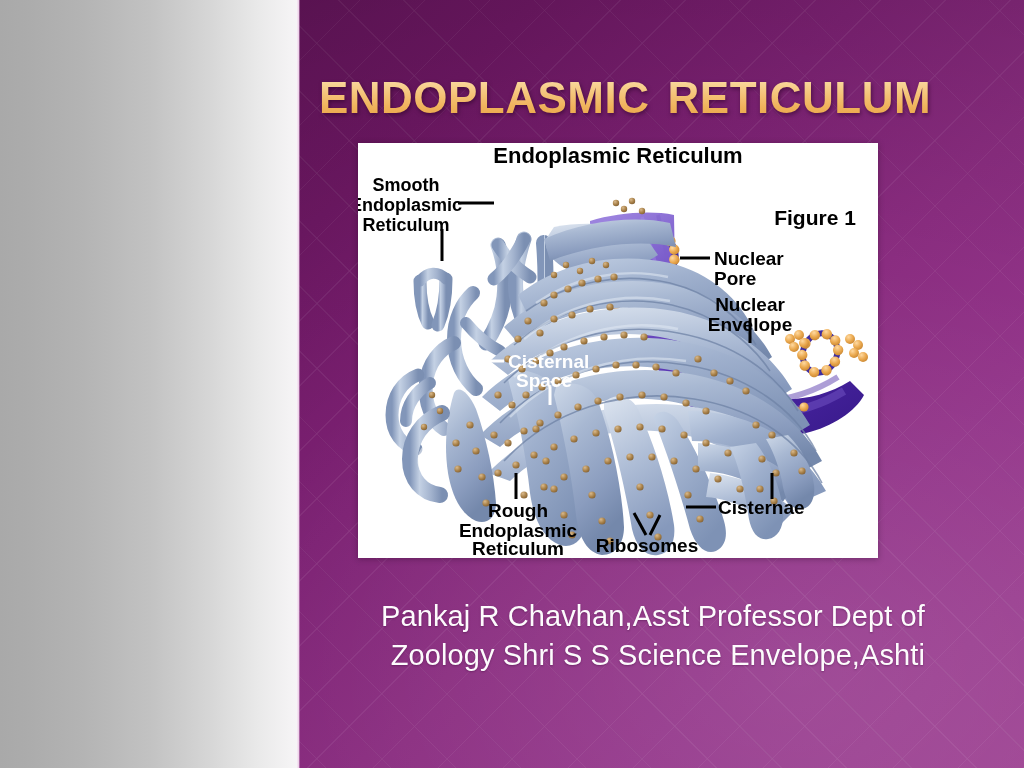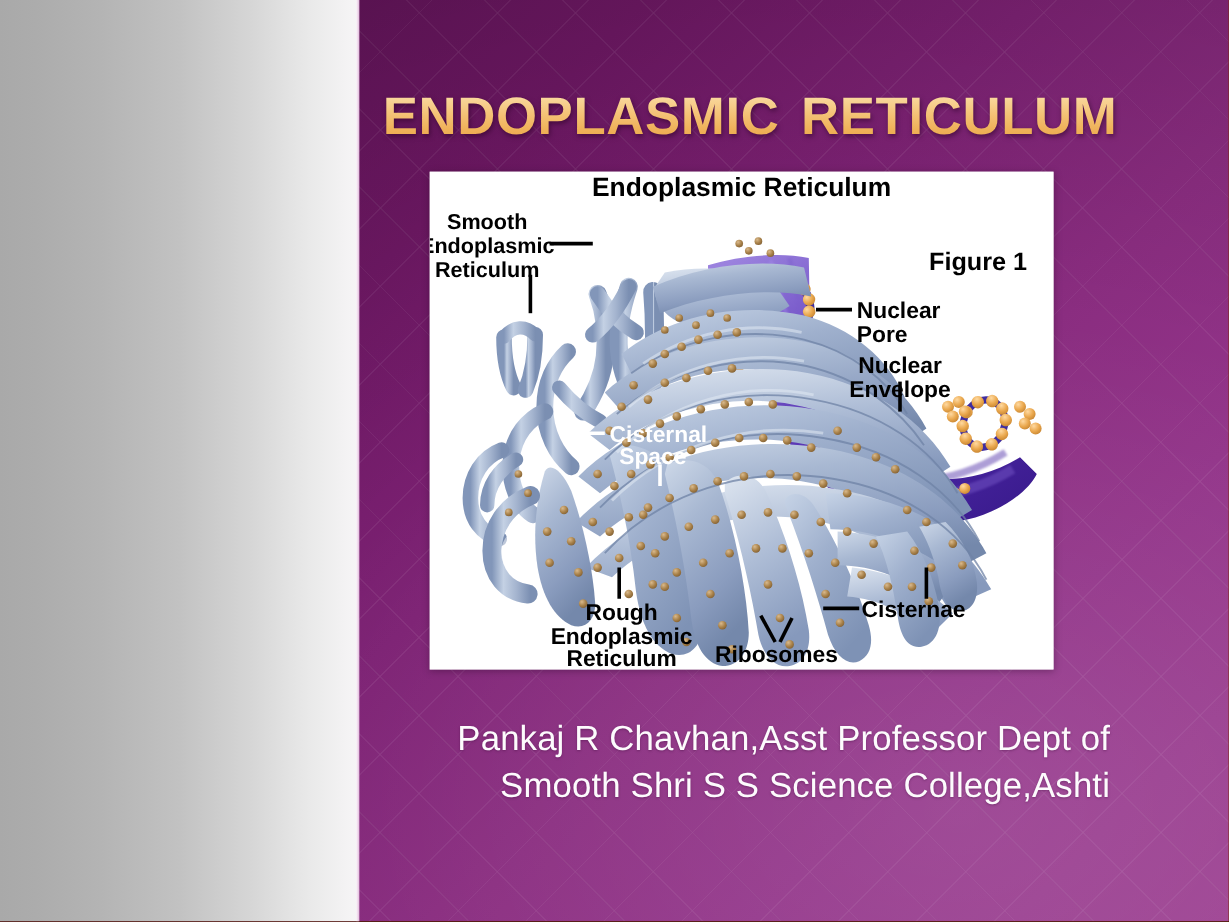--- a/index.html
+++ b/index.html
@@ -10,21 +10,21 @@
   }
   body {
     font-family: "Liberation Sans", sans-serif;
   }
 
   .slide {
     position: relative;
     width: 1024px;
     height: 768px;
     overflow: hidden;
-    background: #c2410c;
+    background: #14532d;
   }
 
   
   .bg-purple {
     position: absolute;
     left: 0; top: 0; right: 0; bottom: 0;
     background:
       linear-gradient(135deg,
         #5a1050 0%,
         #63145a 14%,
@@ -625,15 +625,15 @@
 
         <g font-family="Liberation Sans, sans-serif" font-weight="bold" fill="#ffffff">
           <text x="150" y="225" font-size="19" text-anchor="start">Cisternal</text>
           <text x="158" y="244" font-size="19" text-anchor="start">Space</text>
         </g>
 
       </g>
     </svg>
   </div>
 
-  <div class="subtitle">Pankaj R Chavhan,Asst Professor Dept of Smooth Shri S S Science College,Ashti</div>
+  <div class="subtitle">Pankaj R Chavhan,Asst Professor Dept of Zoology Shri S S Science Envelope,Ashti</div>
 
 </div>
 
 </body></html>

